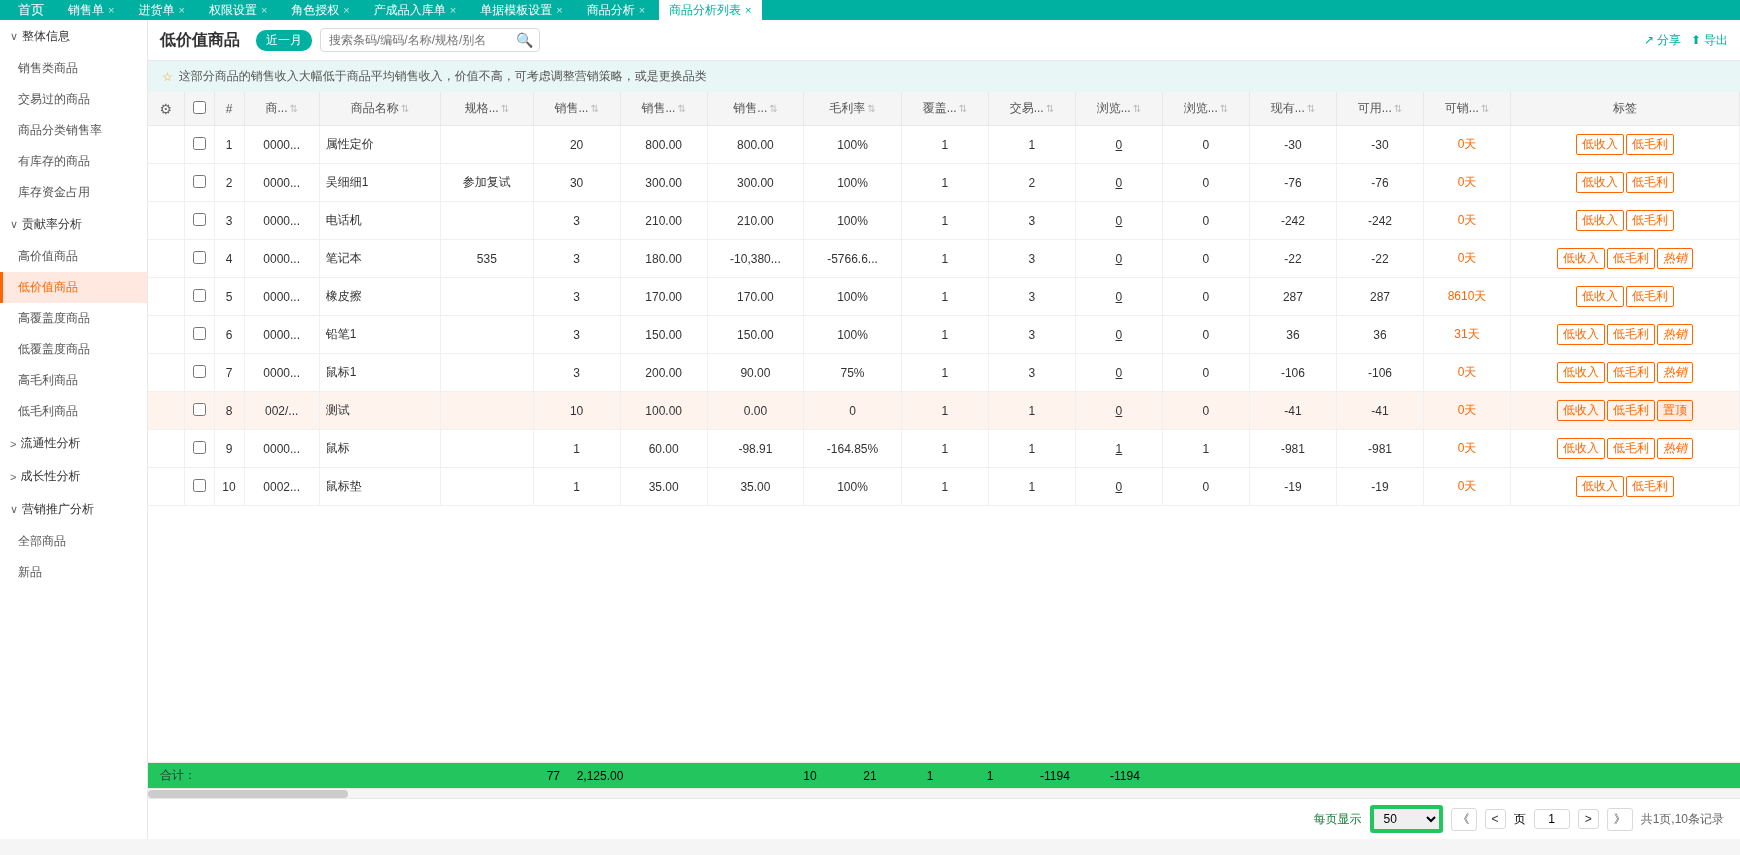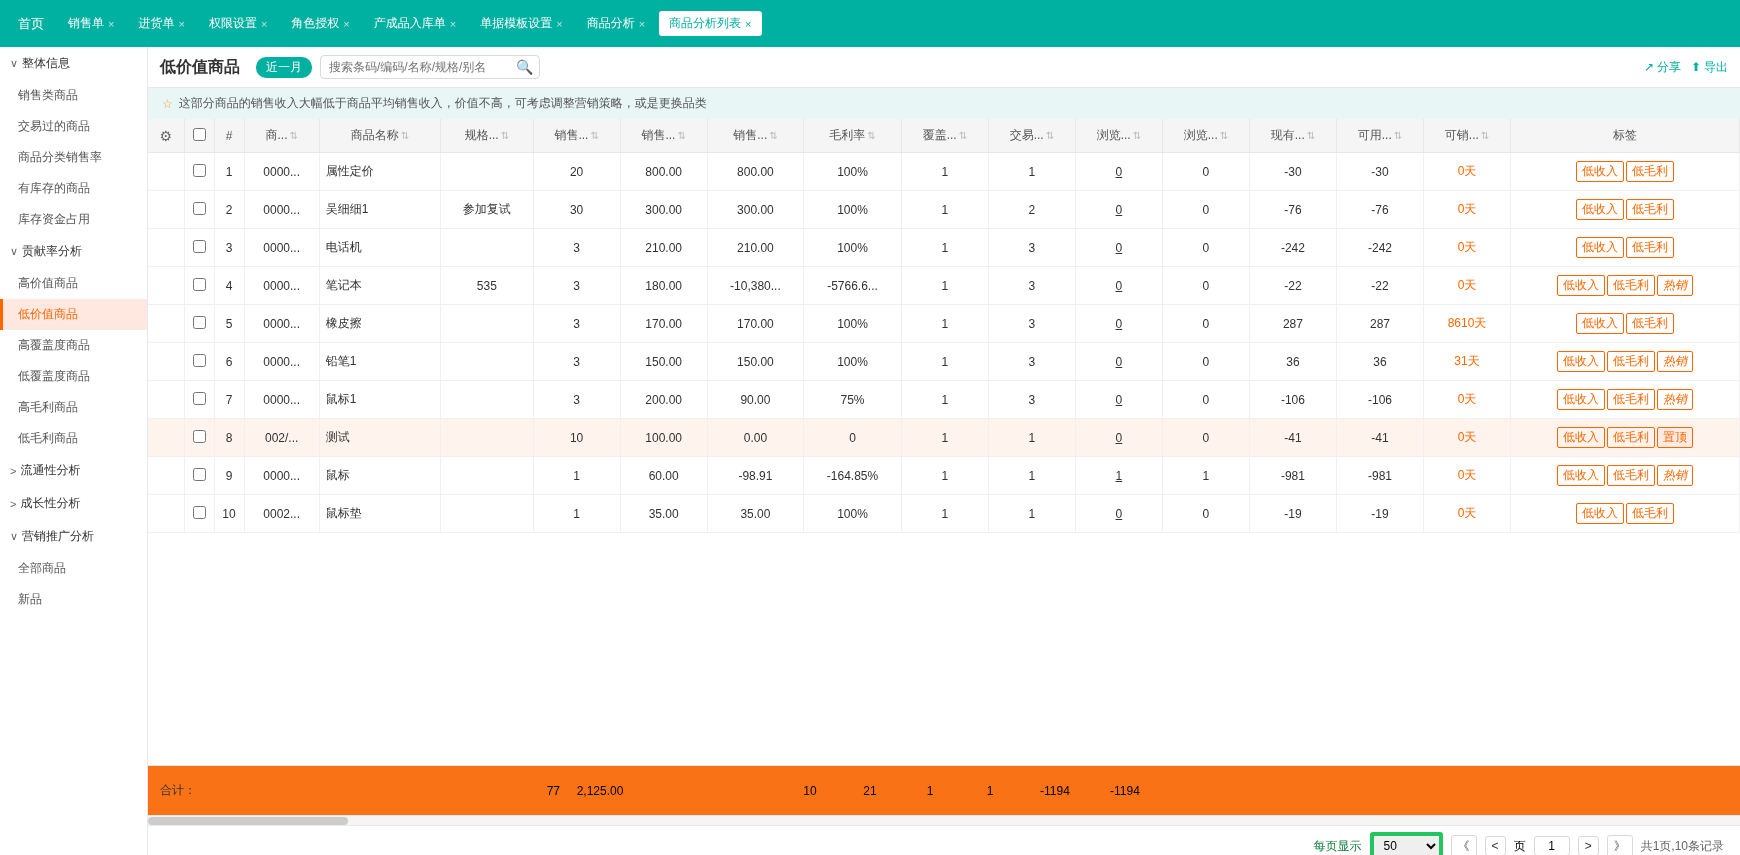--- a/index.html
+++ b/index.html
@@ -1,21 +1,21 @@
 <!DOCTYPE html>
 <html><head>
   <meta charset="utf-8">
   <style>
     * { box-sizing: border-box; margin: 0; padding: 0; font-family: 'Microsoft YaHei', Arial, sans-serif; font-size: 12px; }
     body { background: #f5f5f5; overflow-x: hidden; }
 
     
     .top-nav {
       background: #00b0a0;
-      height: 47px;
+      height: 20px;
       display: flex;
       align-items: center;
       padding: 0 8px;
       gap: 4px;
     }
     .top-nav .nav-item {
       color: #fff;
       padding: 4px 10px;
       cursor: pointer;
       white-space: nowrap;
@@ -155,23 +155,23 @@
     .tag-recommend { color: #ff6600; border: 1px solid #ff6600; background: rgba(255,102,0,0.05); }
     .zero-days { color: #ff6600; }
     .underline-0 { text-decoration: underline; cursor: pointer; }
     .settings-icon { cursor: pointer; color: #666; font-size: 14px; }
     .checkbox-th { width: 30px; }
     .num-col { color: #333; }
     tbody td.left-align { text-align: left; }
 
     
     .table-footer {
-      background: #f97316;
+      background: #22c55e;
       border-top: 1px solid #e8e8e8;
-      padding: 16px 12px;
+      padding: 4px 12px;
       display: flex;
       align-items: center;
     }
     .footer-label { color: #333; font-weight: 500; margin-right: 8px; }
     .footer-cells { display: flex; flex: 1; }
 
     
     .pagination-bar {
       display: flex;
       align-items: center;

